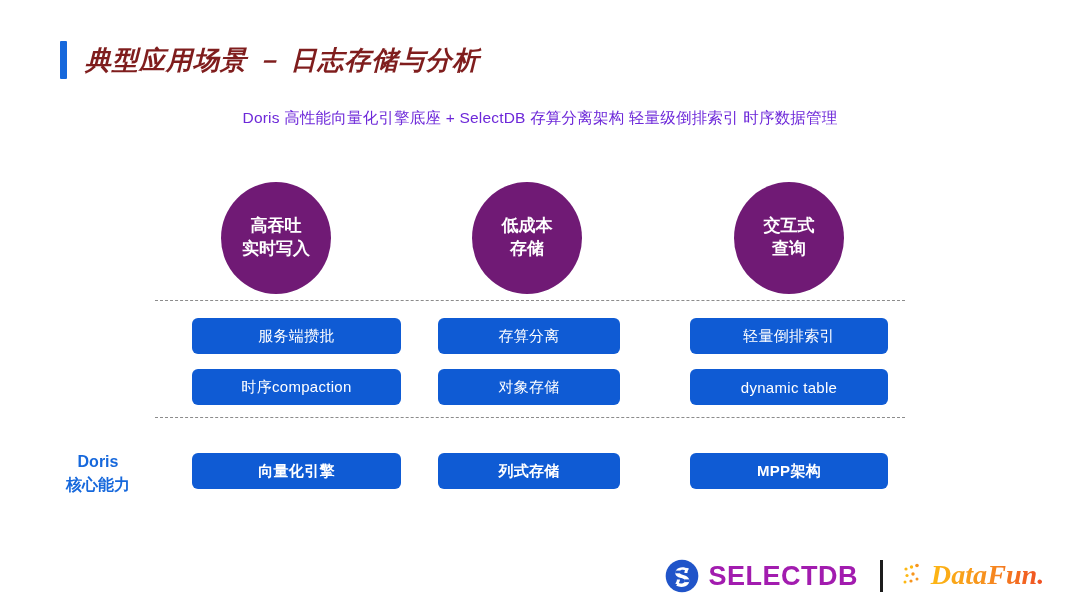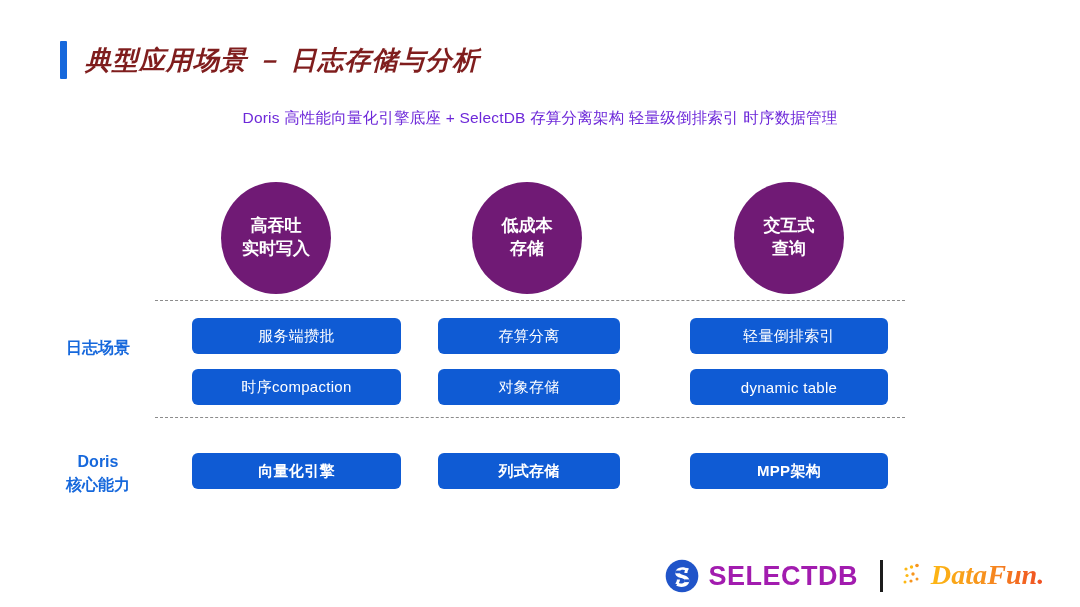--- a/index.html
+++ b/index.html
@@ -192,21 +192,20 @@
   <div class="circle c3">
     <span>交互式</span>
     <span>查询</span>
   </div>
 </div>
 
 <div class="dash d1"></div>
 <div class="dash d2"></div>
 
 <div class="row-label r1">
-  <span>日志场景</span>
 </div>
 <div class="row-label r2">
   <span>Doris</span>
   <span>核心能力</span>
 </div>
 
 <div class="box col1 rowA">服务端攒批</div>
 <div class="box col2 rowA">存算分离</div>
 <div class="box col3 rowA">轻量倒排索引</div>
 

